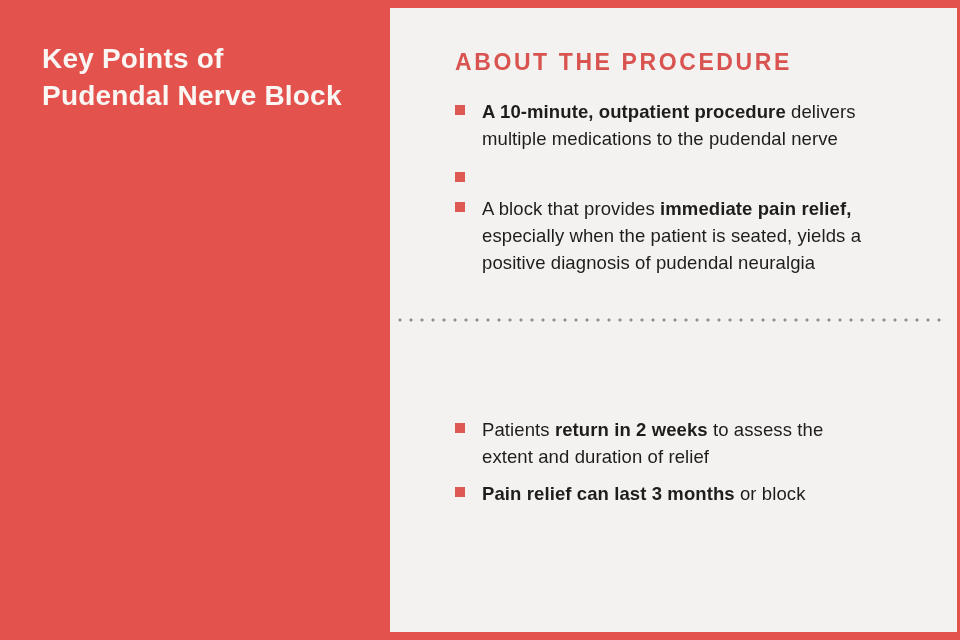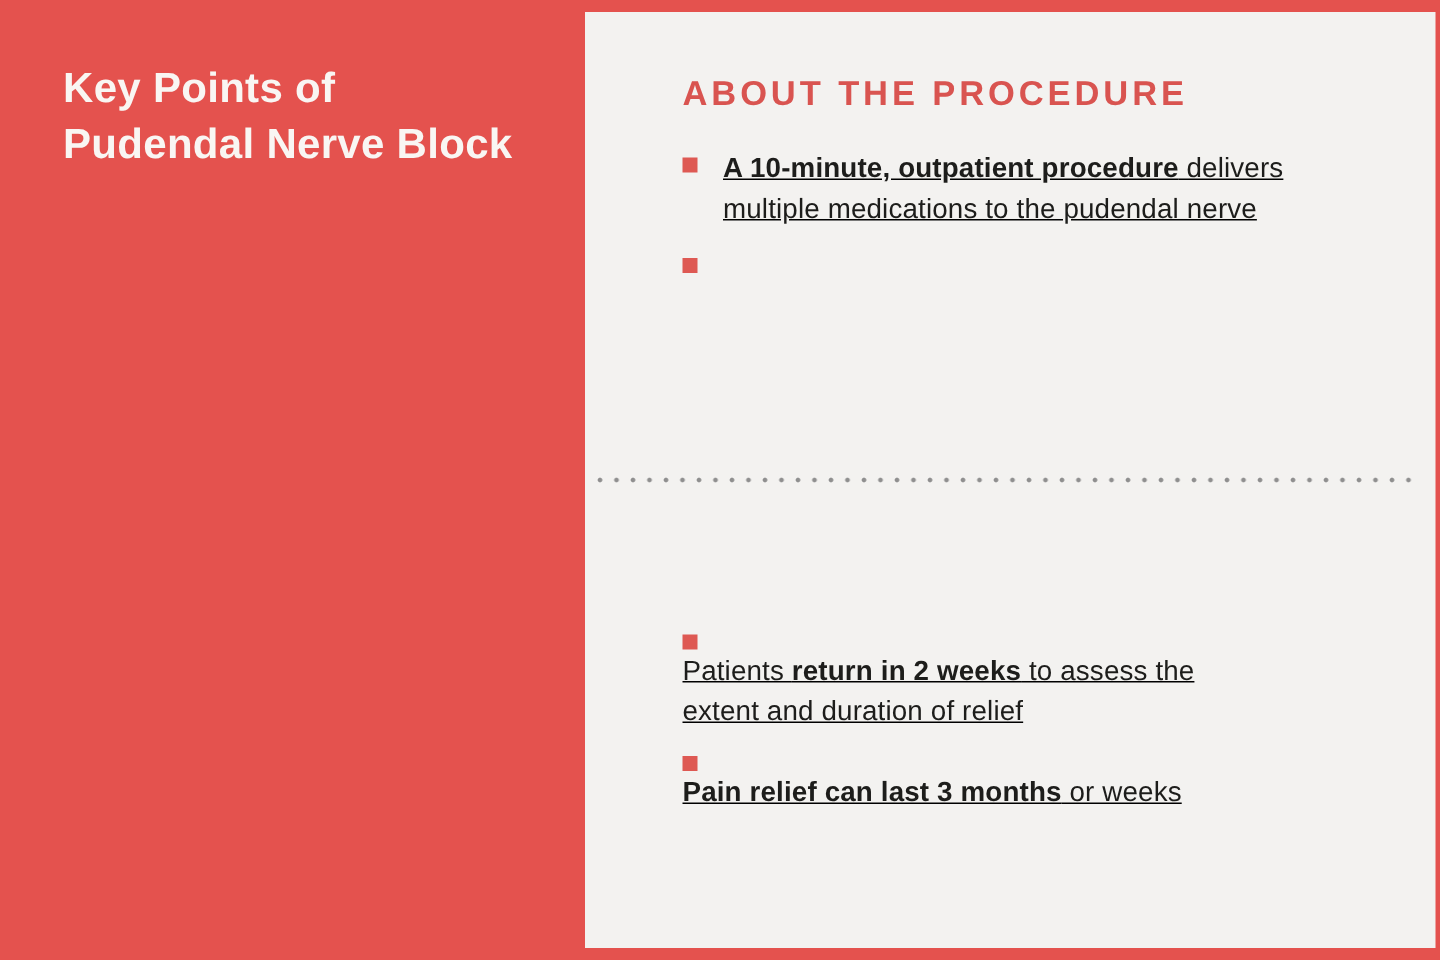--- a/index.html
+++ b/index.html
@@ -46,27 +46,27 @@
   .section-after{top:408px;}
   .section-heading{
     font-size:23px;
     font-weight:bold;
     letter-spacing:2.6px;
     color:var(--accent);
     line-height:28px;
     margin-bottom:22px;
     white-space:nowrap;
   }
-  ul.bullets{list-style:none;text-decoration:underline;}
+  ul.bullets{list-style:none;}
   ul.bullets li{
     display:flex;
     align-items:flex-start;
     margin-bottom:13px;
   }
-  .section-after ul.bullets li{margin-bottom:10px;flex-direction:column;}
+  .section-after ul.bullets li{margin-bottom:10px;}
   .bullet-square{
     flex:0 0 auto;
     width:10px;height:10px;
     background:var(--bullet);
     margin-top:7px;
     margin-right:17px;
   }
   .bullet-text{
     font-size:18.5px;
     line-height:27px;
@@ -98,32 +98,38 @@
     <h2 class="section-heading">ABOUT THE PROCEDURE</h2>
     <ul class="bullets">
         <li>
           <span class="bullet-square"></span>
           <span class="bullet-text"><strong>A 10-minute, outpatient procedure</strong><span> delivers
 multiple medications to the pudendal nerve</span></span>
         </li>
         <li>
           <span class="bullet-square"></span>
         </li>
+        <li>
+          <span class="bullet-square"></span>
+          <span class="bullet-text"><span>A block that provides </span><strong>immediate pain relief,</strong><span>
+especially when the patient is seated, yields a
+positive diagnosis of pudendal neuralgia</span></span>
+        </li>
       </ul>
   </section>
 
   <div class="dotted-divider"></div>
 
   <section class="section section-after">
     <ul class="bullets">
         <li>
           <span class="bullet-square"></span>
           <span class="bullet-text"><span>Patients </span><strong>return in 2 weeks</strong><span> to assess the
 extent and duration of relief</span></span>
         </li>
         <li>
           <span class="bullet-square"></span>
-          <span class="bullet-text"><strong>Pain relief can last 3 months</strong><span> or weeks</span></span>
+          <span class="bullet-text"><strong>Pain relief can last 3 months</strong><span> or block</span></span>
         </li>
       </ul>
   </section>
 
 </div>
 
 </body></html>

